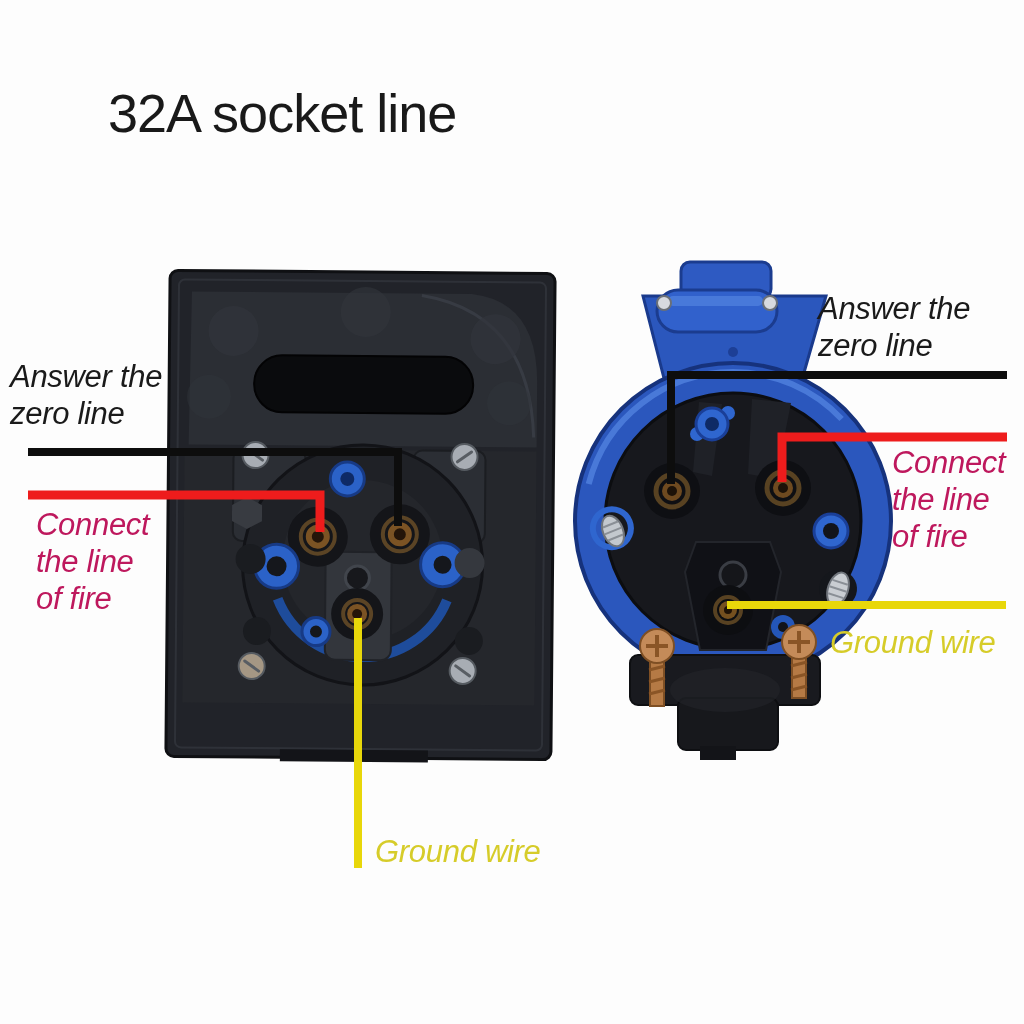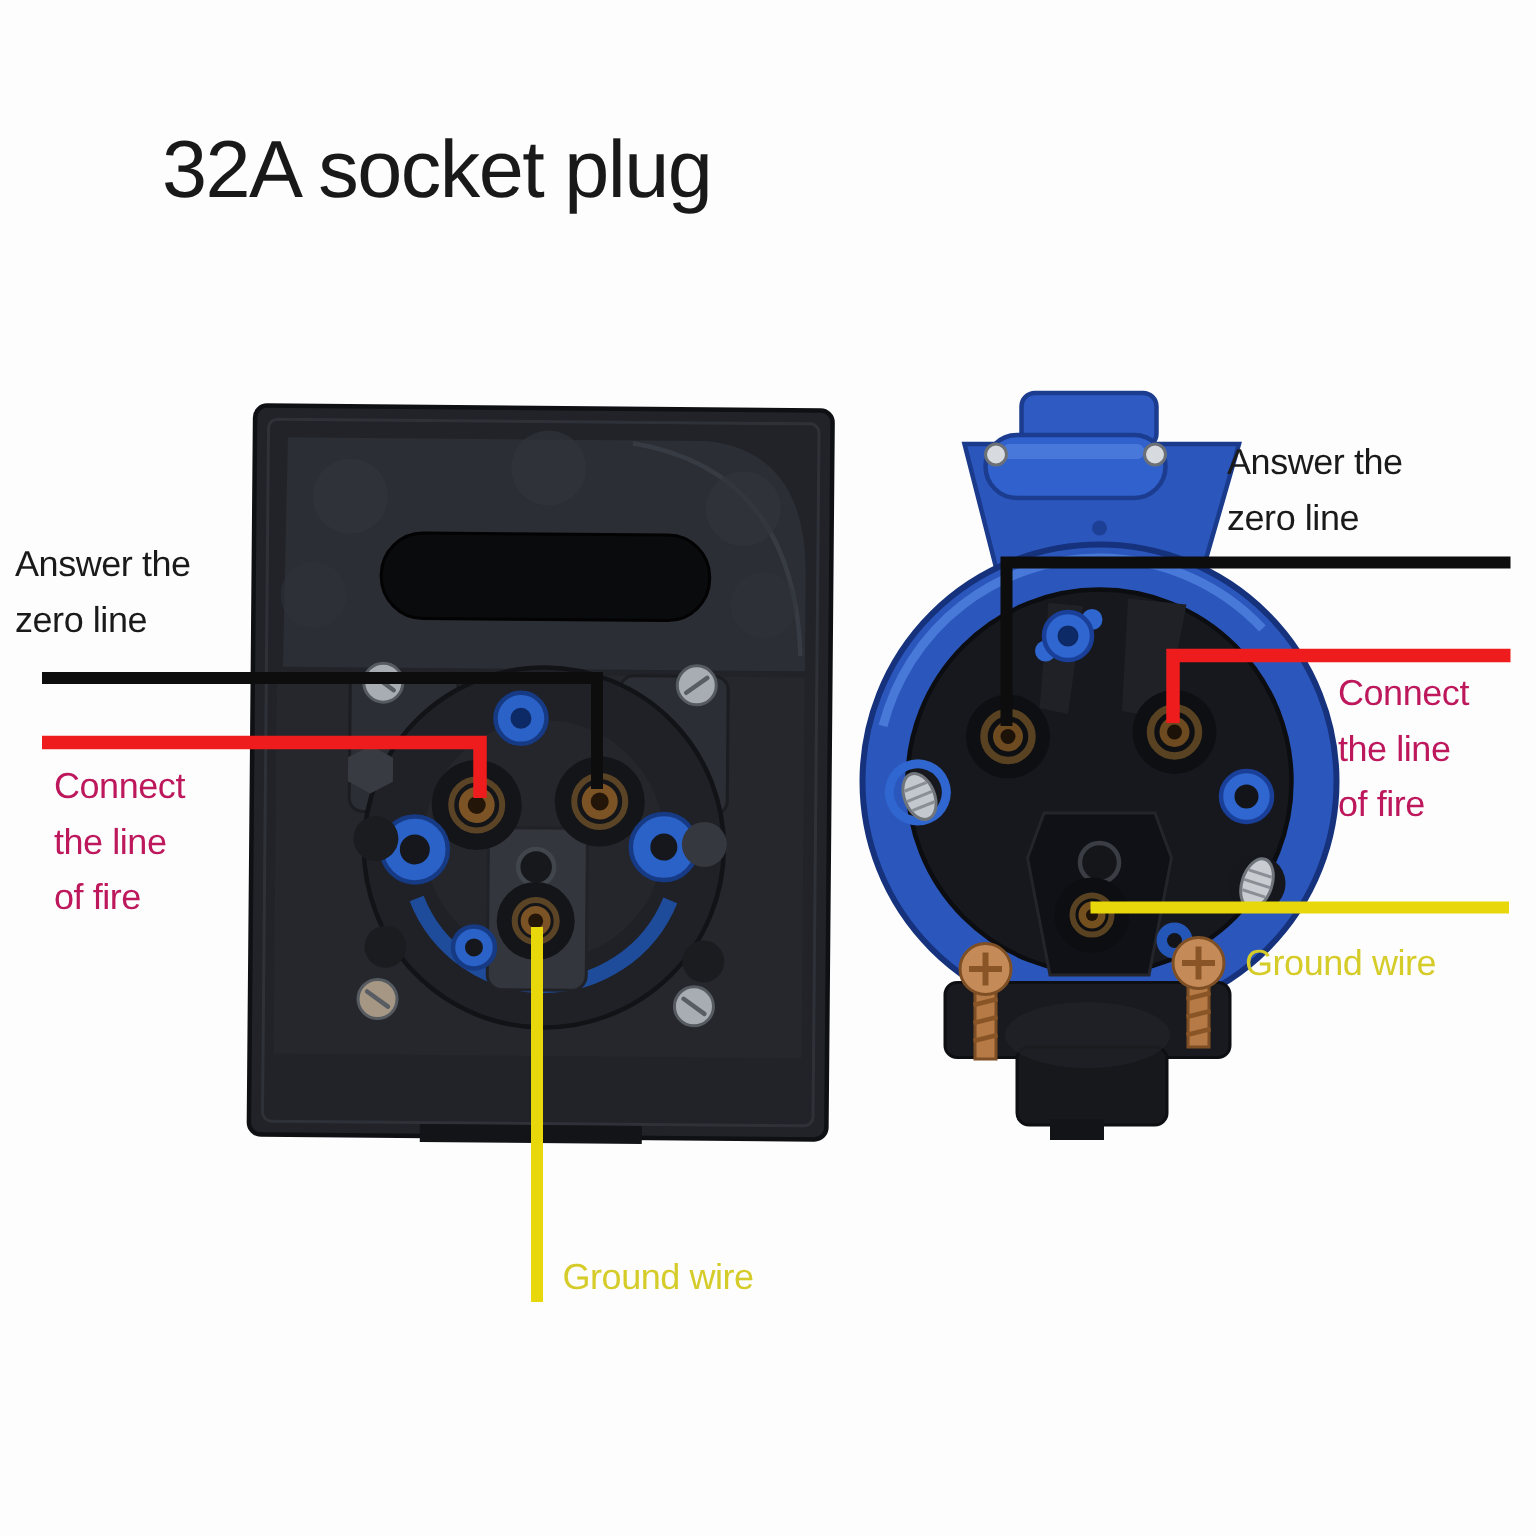--- a/index.html
+++ b/index.html
@@ -6,22 +6,22 @@
   .stage{
     position:relative;width:1024px;height:1024px;overflow:hidden;
     background:#fdfdfd;font-family:"Liberation Sans", sans-serif;
   }
   .title{
     position:absolute;left:108px;top:84px;
     font-size:54px;line-height:58px;letter-spacing:-1px;
     color:#191919;white-space:nowrap;
   }
   .label{
-    position:absolute;font-size:24px;line-height:37px;
-    letter-spacing:-0.3px;white-space:pre-line;
+    position:absolute;font-size:31px;line-height:37px;
+    letter-spacing:-0.3px;white-space:pre-line;font-style:italic;
   }
   .label.neutral{color:#1a1a1a;}
   .label.live{color:#be185d;}
   .label.ground{color:#d6cc29;text-align:right;}
   .lbl-left-neutral{left:10px;top:358px;}
   .lbl-left-live{left:36px;top:506px;}
   .lbl-right-neutral{left:818px;top:290px;}
   .lbl-right-live{left:892px;top:444px;}
   .lbl-right-ground{left:830px;top:624px;}
   .lbl-bottom-ground{left:375px;top:833px;}
@@ -203,21 +203,21 @@
     <g fill="none" stroke-linejoin="miter" stroke-linecap="butt">
       <polyline points="28,452 398,452 398,526" stroke="#0d0d0d" stroke-width="8"></polyline>
       <polyline points="28,495 320,495 320,532" stroke="#ee1c1c" stroke-width="9"></polyline>
       <polyline points="358,618 358,868" stroke="#e8d70a" stroke-width="8"></polyline>
       <polyline points="1007,375 671,375 671,484" stroke="#0d0d0d" stroke-width="8"></polyline>
       <polyline points="1007,437 782,437 782,482" stroke="#ee1c1c" stroke-width="9"></polyline>
       <polyline points="727,605 1006,605" stroke="#e8d70a" stroke-width="8"></polyline>
     </g>
   </svg>
 
-  <div class="title">32A socket plug</div>
+  <div class="title">32A socket line</div>
 
   <div class="label neutral lbl-left-neutral">Answer the
 zero line</div>
 
   <div class="label live lbl-left-live">Connect
 the line
 of fire</div>
 
   <div class="label neutral lbl-right-neutral">Answer the
 zero line</div>

